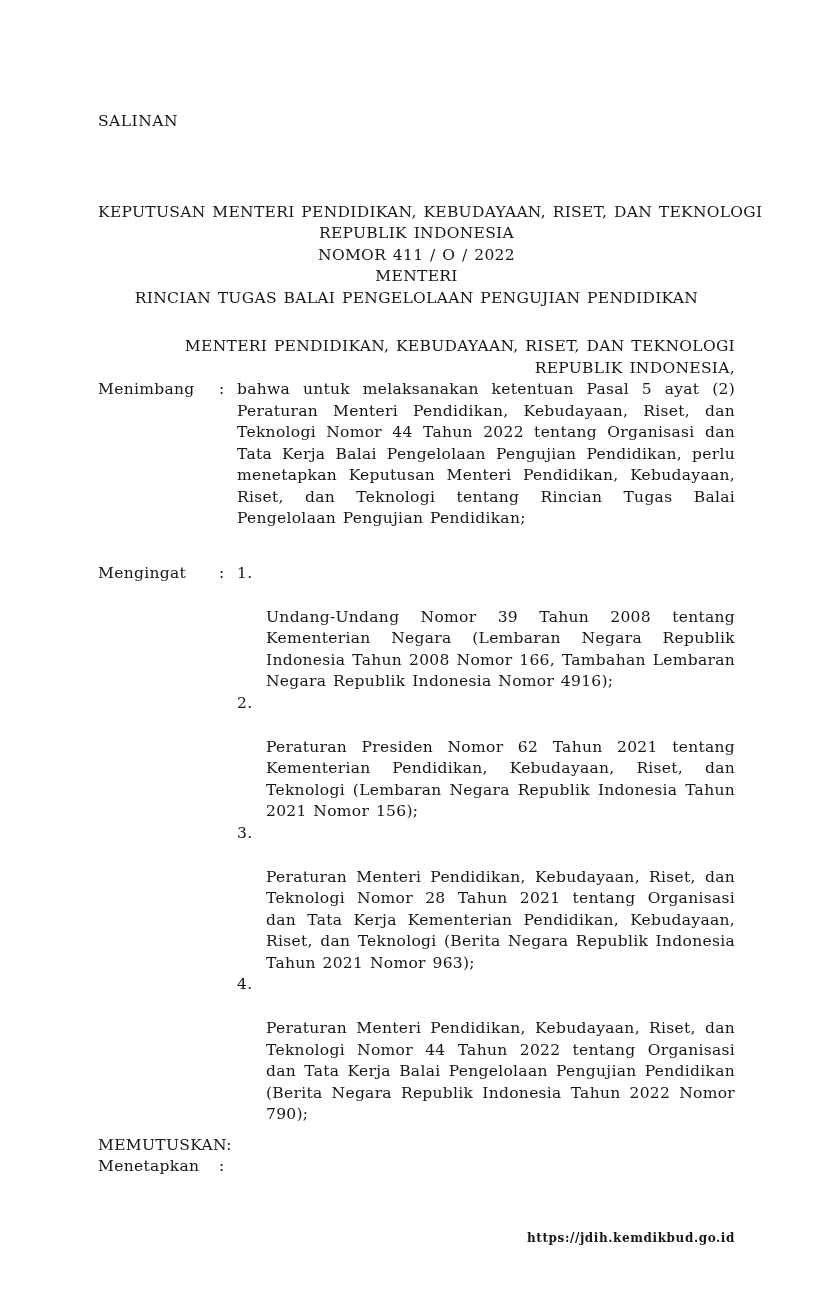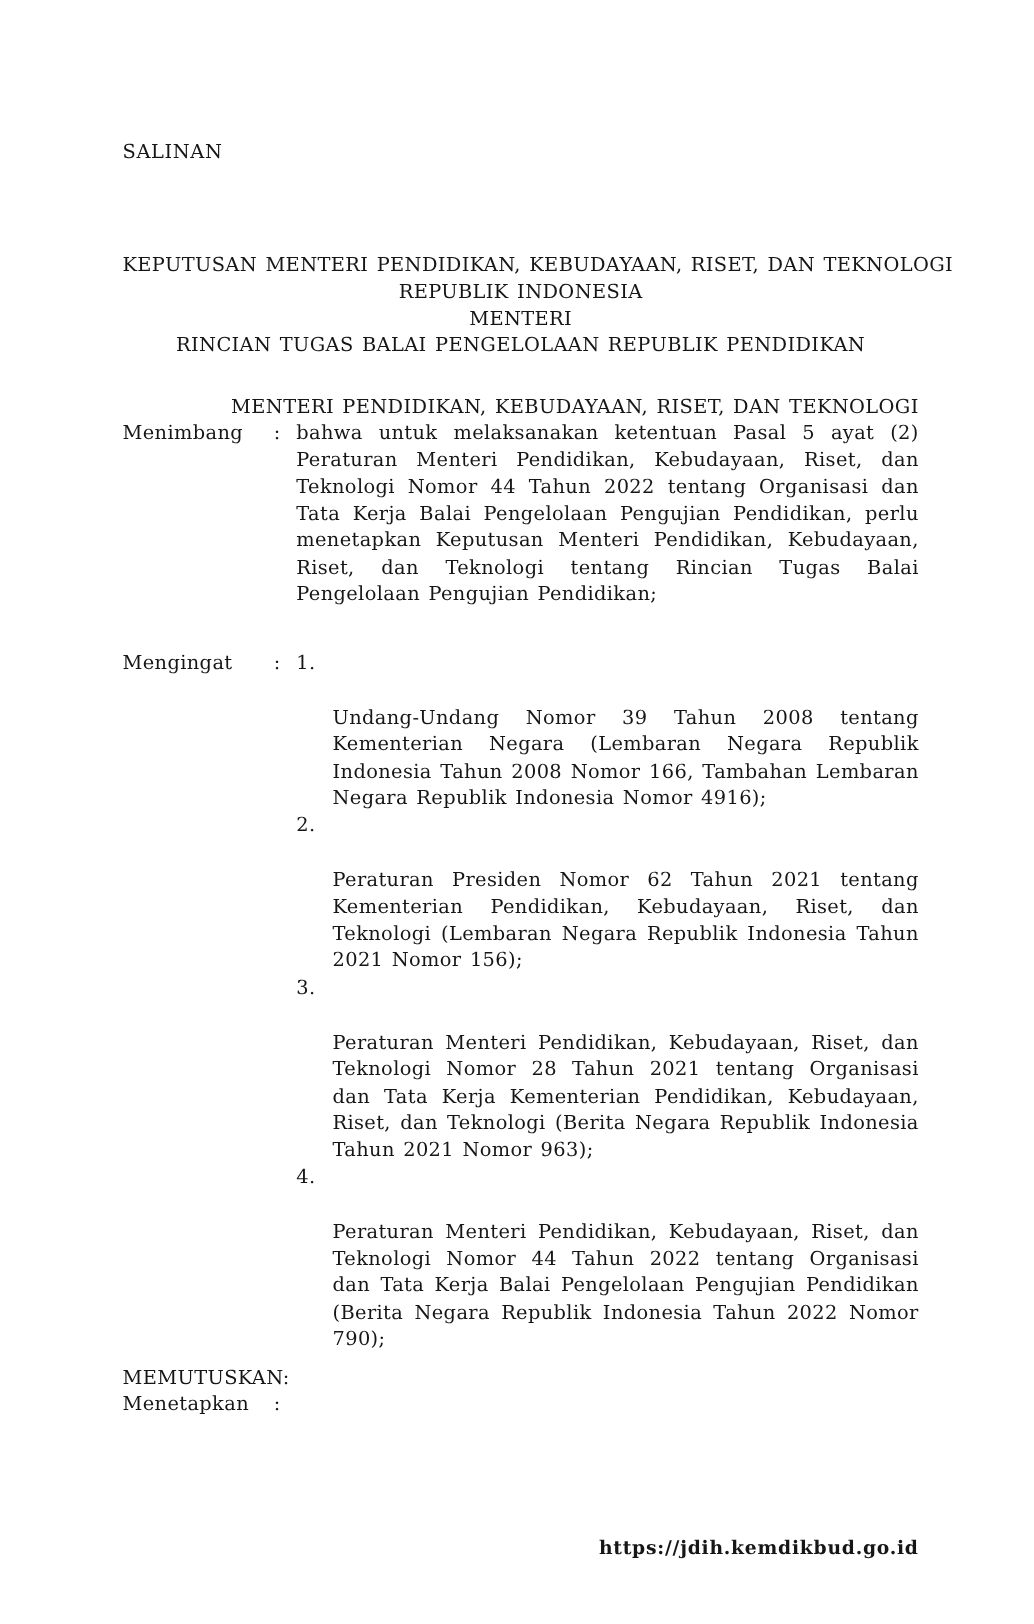--- a/index.html
+++ b/index.html
@@ -66,42 +66,44 @@
   }
   .decision-heading {
     margin-top: 9px;
     text-align: left;
   }
   .footer-url {
     position: absolute;
     top: 1228px;
     right: 92px;
     font-weight: bold;
-    font-size: 15px;
+    font-size: 12px;
     letter-spacing: 0.6px;
     word-spacing: 1px;
     margin-left: 32px;
   }
 </style>
 </head>
 <body>
 
 <div class="page">
 
   <div class="stamp">SALINAN</div>
 
   <div class="title-block">
     <div class="center-line">KEPUTUSAN MENTERI PENDIDIKAN, KEBUDAYAAN, RISET, DAN TEKNOLOGI</div>
     <div class="center-line">REPUBLIK INDONESIA</div>
+    <div class="center-line">NOMOR 411 / O / 2022</div>
     <div class="center-line">MENTERI</div>
-    <div class="center-line">RINCIAN TUGAS BALAI PENGELOLAAN REPUBLIK PENDIDIKAN</div>
+    <div class="center-line">RINCIAN TUGAS BALAI PENGELOLAAN PENGUJIAN PENDIDIKAN</div>
   </div>
 
   <div class="authority-block">
     <div class="center-line">MENTERI PENDIDIKAN, KEBUDAYAAN, RISET, DAN TEKNOLOGI</div>
+    <div class="center-line">REPUBLIK INDONESIA,</div>
   </div>
 
   <div class="clause clause-considering">
     <div class="clause-label">Menimbang</div>
     <div class="clause-colon">:</div>
     <div class="clause-content">bahwa untuk melaksanakan ketentuan Pasal 5 ayat (2) Peraturan Menteri Pendidikan, Kebudayaan, Riset, dan Teknologi Nomor 44 Tahun 2022 tentang Organisasi dan Tata Kerja Balai Pengelolaan Pengujian Pendidikan, perlu menetapkan Keputusan Menteri Pendidikan, Kebudayaan, Riset, dan Teknologi tentang Rincian Tugas Balai Pengelolaan Pengujian Pendidikan;</div>
   </div>
 
   <div class="clause clause-remembering">
     <div class="clause-label">Mengingat</div>

